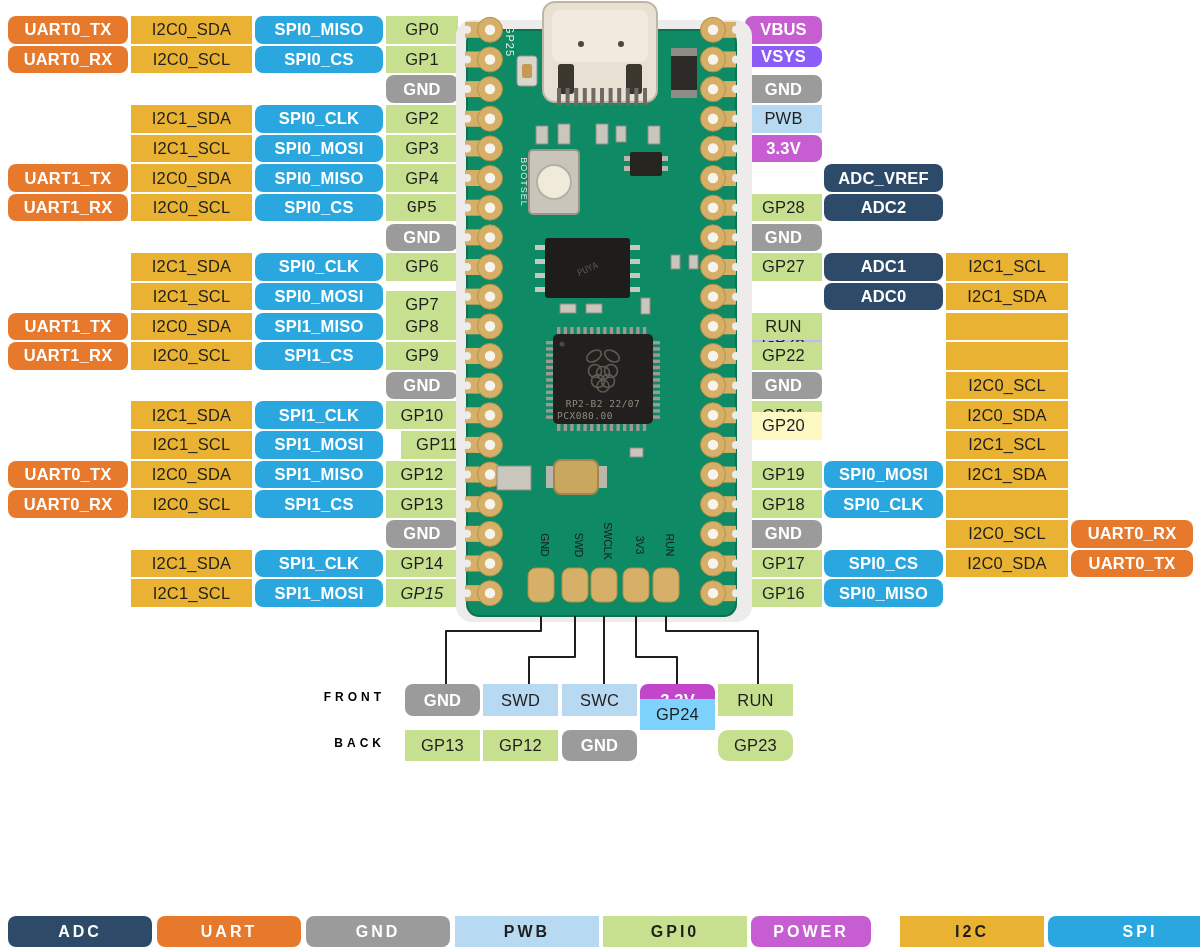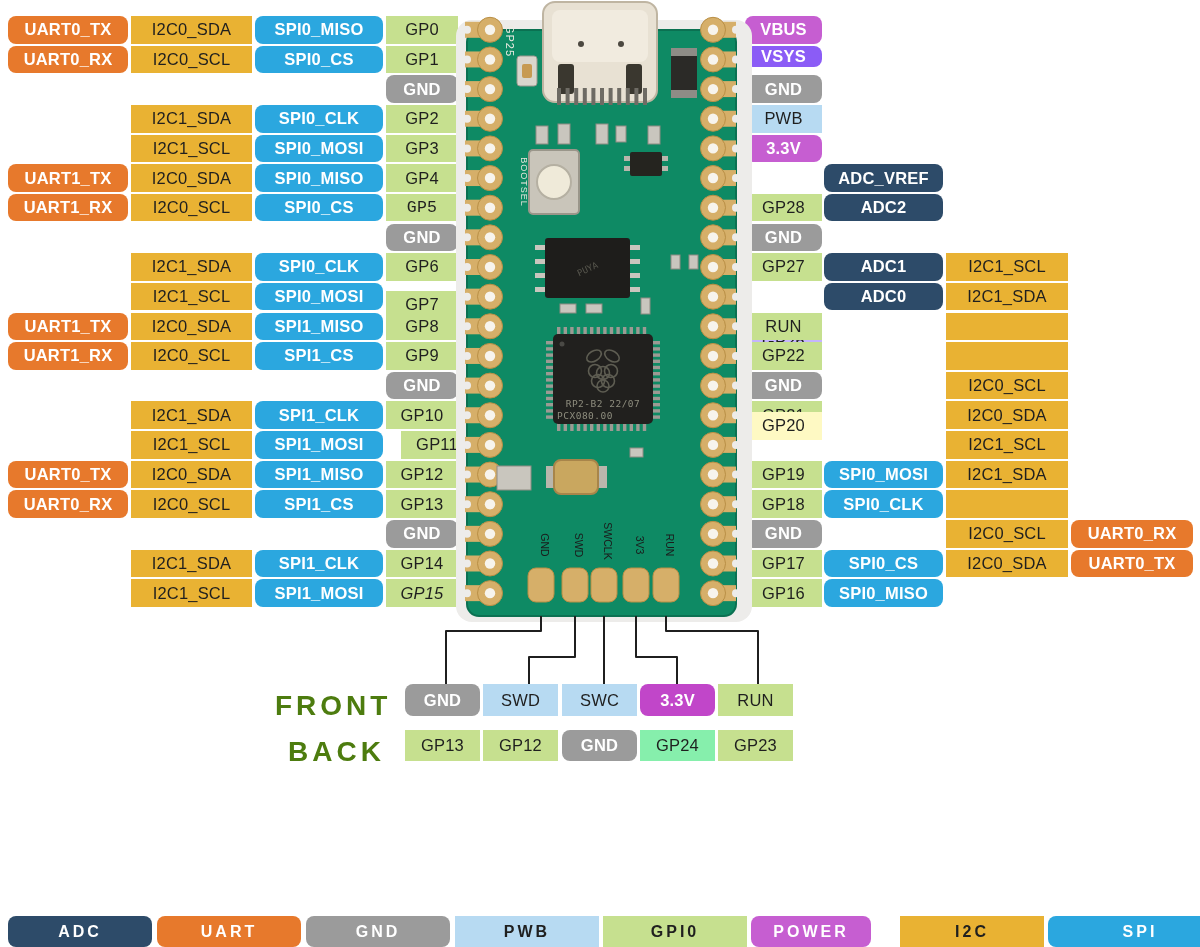--- a/index.html
+++ b/index.html
@@ -3,22 +3,22 @@
 <meta charset="utf-8">
 <style>
   html,body{margin:0;padding:0;}
   body{width:1200px;height:947px;position:relative;background:#ffffff;
        font-family:"Liberation Sans",sans-serif;overflow:hidden;}
   #stage{position:absolute;inset:0;}
   .pbox{position:absolute;display:flex;align-items:center;justify-content:center;
         font-size:16.5px;color:#1f1f1f;letter-spacing:.2px;white-space:nowrap;}
   .pbox.wt{color:#ffffff;font-weight:700;border-radius:8px;}
   .legend-box{font-size:16px;font-weight:700;letter-spacing:3px;}
-  .side-label{position:absolute;font-weight:800;font-size:28px;letter-spacing:4px;
-              color:#4d7c0f;width:110px;text-align:right;}
+  .side-label{position:absolute;font-weight:800;font-size:12px;letter-spacing:4px;
+              color:#000000;width:110px;text-align:right;}
   #front-label{left:275px;top:690px;}
   #back-label{left:275px;top:736px;}
   #title{position:absolute;left:0;right:0;top:853px;text-align:center;
          font-size:35px;font-weight:800;letter-spacing:1px;color:#111;
          font-family:"DejaVu Sans","Liberation Sans",sans-serif;}
   svg text{font-family:"Liberation Sans",sans-serif;}
   svg .chiptxt{font-family:"DejaVu Sans Mono",monospace;}
 </style>
 </head>
 <body>
@@ -127,22 +127,22 @@
       <div class="pbox" style="left: 745px; top: 579.35px; width: 77px; height: 27.6px; background: rgb(198, 224, 143);">GP16</div>
       <div class="pbox wt" style="left: 824px; top: 579.35px; width: 119px; height: 27.6px; background: rgb(43, 167, 223);">SPI0_MISO</div>
       <div class="pbox wt" style="left: 405px; top: 684px; width: 75px; height: 32px; background: rgb(155, 155, 155);">GND</div>
       <div class="pbox" style="left: 483px; top: 684px; width: 75px; height: 32px; background: rgb(183, 218, 242);">SWD</div>
       <div class="pbox" style="left: 562px; top: 684px; width: 75px; height: 32px; background: rgb(183, 218, 242); text-align: right;">SWC</div>
       <div class="pbox wt" style="left: 640px; top: 684px; width: 75px; height: 32px; background: rgb(193, 70, 201);">3.3V</div>
       <div class="pbox" style="left: 718px; top: 684px; width: 75px; height: 32px; background: rgb(198, 224, 143);">RUN</div>
       <div class="pbox" style="left: 405px; top: 730px; width: 75px; height: 31px; background: rgb(198, 224, 143);">GP13</div>
       <div class="pbox" style="left: 483px; top: 730px; width: 75px; height: 31px; background: rgb(198, 224, 143);">GP12</div>
       <div class="pbox wt" style="left: 562px; top: 730px; width: 75px; height: 31px; background: rgb(155, 155, 155);">GND</div>
-      <div class="pbox" style="left: 640px; top: 730px; width: 75px; height: 31px; background: #86efac;">GP24</div>
-      <div class="pbox" style="left: 718px; top: 730px; width: 75px; height: 31px; background: rgb(198, 224, 143);">GP23</div>
+      <div class="pbox" style="left: 640px; top: 699px; width: 75px; height: 31px; background: #7dd3fc;">GP24</div>
+      <div class="pbox" style="left: 718px; top: 730px; width: 75px; height: 31px; background: rgb(198, 224, 143); border-radius: 10px;">GP23</div>
     </div>
 
   <svg id="board-svg" style="position:absolute;left:430px;top:0;" width="370" height="700" viewBox="430 0 370 700">
 
     <rect x="456" y="20" width="296" height="602" rx="16" fill="#EDECEA"></rect>
 
     <rect x="467" y="30" width="269" height="586" rx="12" fill="#0E8A64" stroke="#0A male" stroke-width="0"></rect>
     <rect x="467" y="30" width="269" height="586" rx="12" fill="none" stroke="#0B7152" stroke-width="2"></rect>
 
     <g id="edge-pads">

